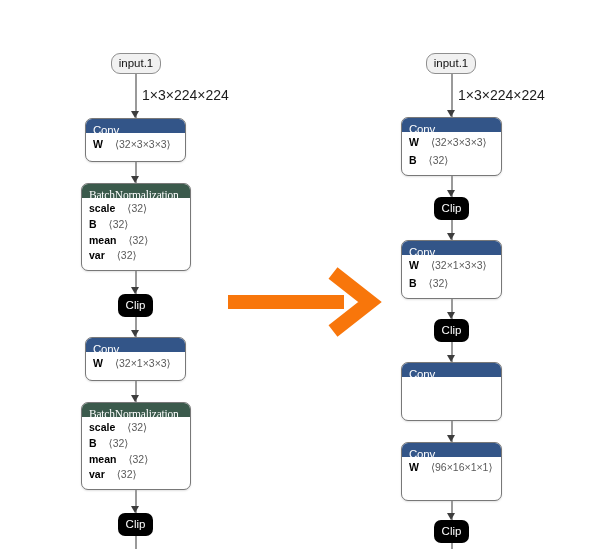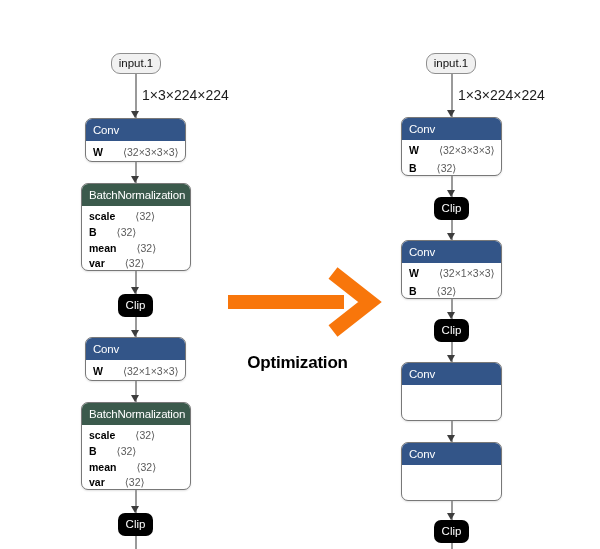--- a/index.html
+++ b/index.html
@@ -14,32 +14,32 @@
       border-top:7px solid #3d3d3d;}
   .elabel{position:absolute;font-size:14px;color:#1c1c1c;white-space:nowrap;}
   
   .io{position:absolute;width:50px;height:21px;background:#f1f1f1;border:1px solid #8f8f8f;
       border-radius:9px;font-size:11.5px;color:#111;text-align:center;line-height:19px;
       box-sizing:border-box;}
   
   .node{position:absolute;width:101px;background:#fff;border:1px solid #787878;border-radius:7px;
         box-sizing:border-box;overflow:hidden;box-shadow:0 1px 2px rgba(0,0,0,0.12);}
   .node.wide{width:110px;}
-  .hdr{height:22px;line-height:22px;padding:0 7px;font-size:11.5px;letter-spacing:-0.2px;
+  .hdr{height:14px;line-height:22px;padding:0 7px;font-size:11.5px;letter-spacing:-0.2px;
        color:#fff;white-space:nowrap;}
   .hdr.blue{background:#335588;}
-  .hdr.green{background:#3b5a4c;}
+  .hdr.green{background:#3b5a4c;font-family:Liberation Serif, serif;}
   .body{padding-top:2px;}
   .row{padding:0 7px;font-size:10.5px;white-space:nowrap;}
   .convs .row{line-height:19px;}       
   .convd .row{line-height:17.5px;}     
   .bn .body{padding-top:3px;}
   .bn .row{line-height:15.8px;}
   .pn{font-weight:bold;color:#000;}
-  .pv{color:#5a5a5a;margin-left:20px;}
+  .pv{color:#5a5a5a;margin-left:12px;}
   
   .clip{position:absolute;width:35px;height:23px;background:#000;border-radius:7px;
         color:#fff;font-size:11.5px;text-align:center;line-height:23px;}
   
   .arrow-svg{position:absolute;left:225px;top:262px;width:160px;height:80px;}
   .opt{position:absolute;left:227px;top:353px;width:141px;text-align:center;
        font-size:17px;font-weight:800;color:#000;letter-spacing:-0.2px;}
 </style>
 </head>
 <body>
@@ -104,21 +104,20 @@
   <div class="ah" style="left:131px;top:506px;"></div>
 
   <div class="clip" style="left:118px;top:513px;">Clip</div>
 
   <div class="e" style="left:135px;top:536px;height:13px;"></div>
 
   <svg class="arrow-svg" viewBox="0 0 160 80">
     <rect x="3" y="33" width="116" height="14" fill="#f8760b"></rect>
     <polyline points="108,11 145,40 108,69" fill="none" stroke="#f8760b" stroke-width="14.5" stroke-linejoin="miter" stroke-linecap="butt"></polyline>
   </svg>
-  <div class="opt">Optimization</div>
 
   <div class="io" style="left:426px;top:53px;">input.1</div>
 
   <div class="e" style="left:451px;top:74px;height:43px;"></div>
   <div class="ah" style="left:447px;top:110px;"></div>
   <div class="elabel" style="left:458px;top:87px;">1×3×224×224</div>
 
   <div class="node convd" style="left:401px;top:117px;height:59px;">
     <div class="hdr blue">Conv</div>
     <div class="body">
@@ -154,20 +153,21 @@
   <div class="node convd" style="left:401px;top:362px;height:59px;">
     <div class="hdr blue">Conv</div>
   </div>
 
   <div class="e" style="left:451px;top:421px;height:21px;"></div>
   <div class="ah" style="left:447px;top:435px;"></div>
 
   <div class="node convd" style="left:401px;top:442px;height:59px;">
     <div class="hdr blue">Conv</div>
     <div class="body">
+      <div class="row"><span class="pn">W</span><span class="pv">⟨96×16×1×1⟩</span></div>
     </div>
   </div>
 
   <div class="e" style="left:451px;top:501px;height:19px;"></div>
   <div class="ah" style="left:447px;top:513px;"></div>
 
   <div class="clip" style="left:434px;top:520px;">Clip</div>
 
   <div class="e" style="left:451px;top:543px;height:6px;"></div>
 

